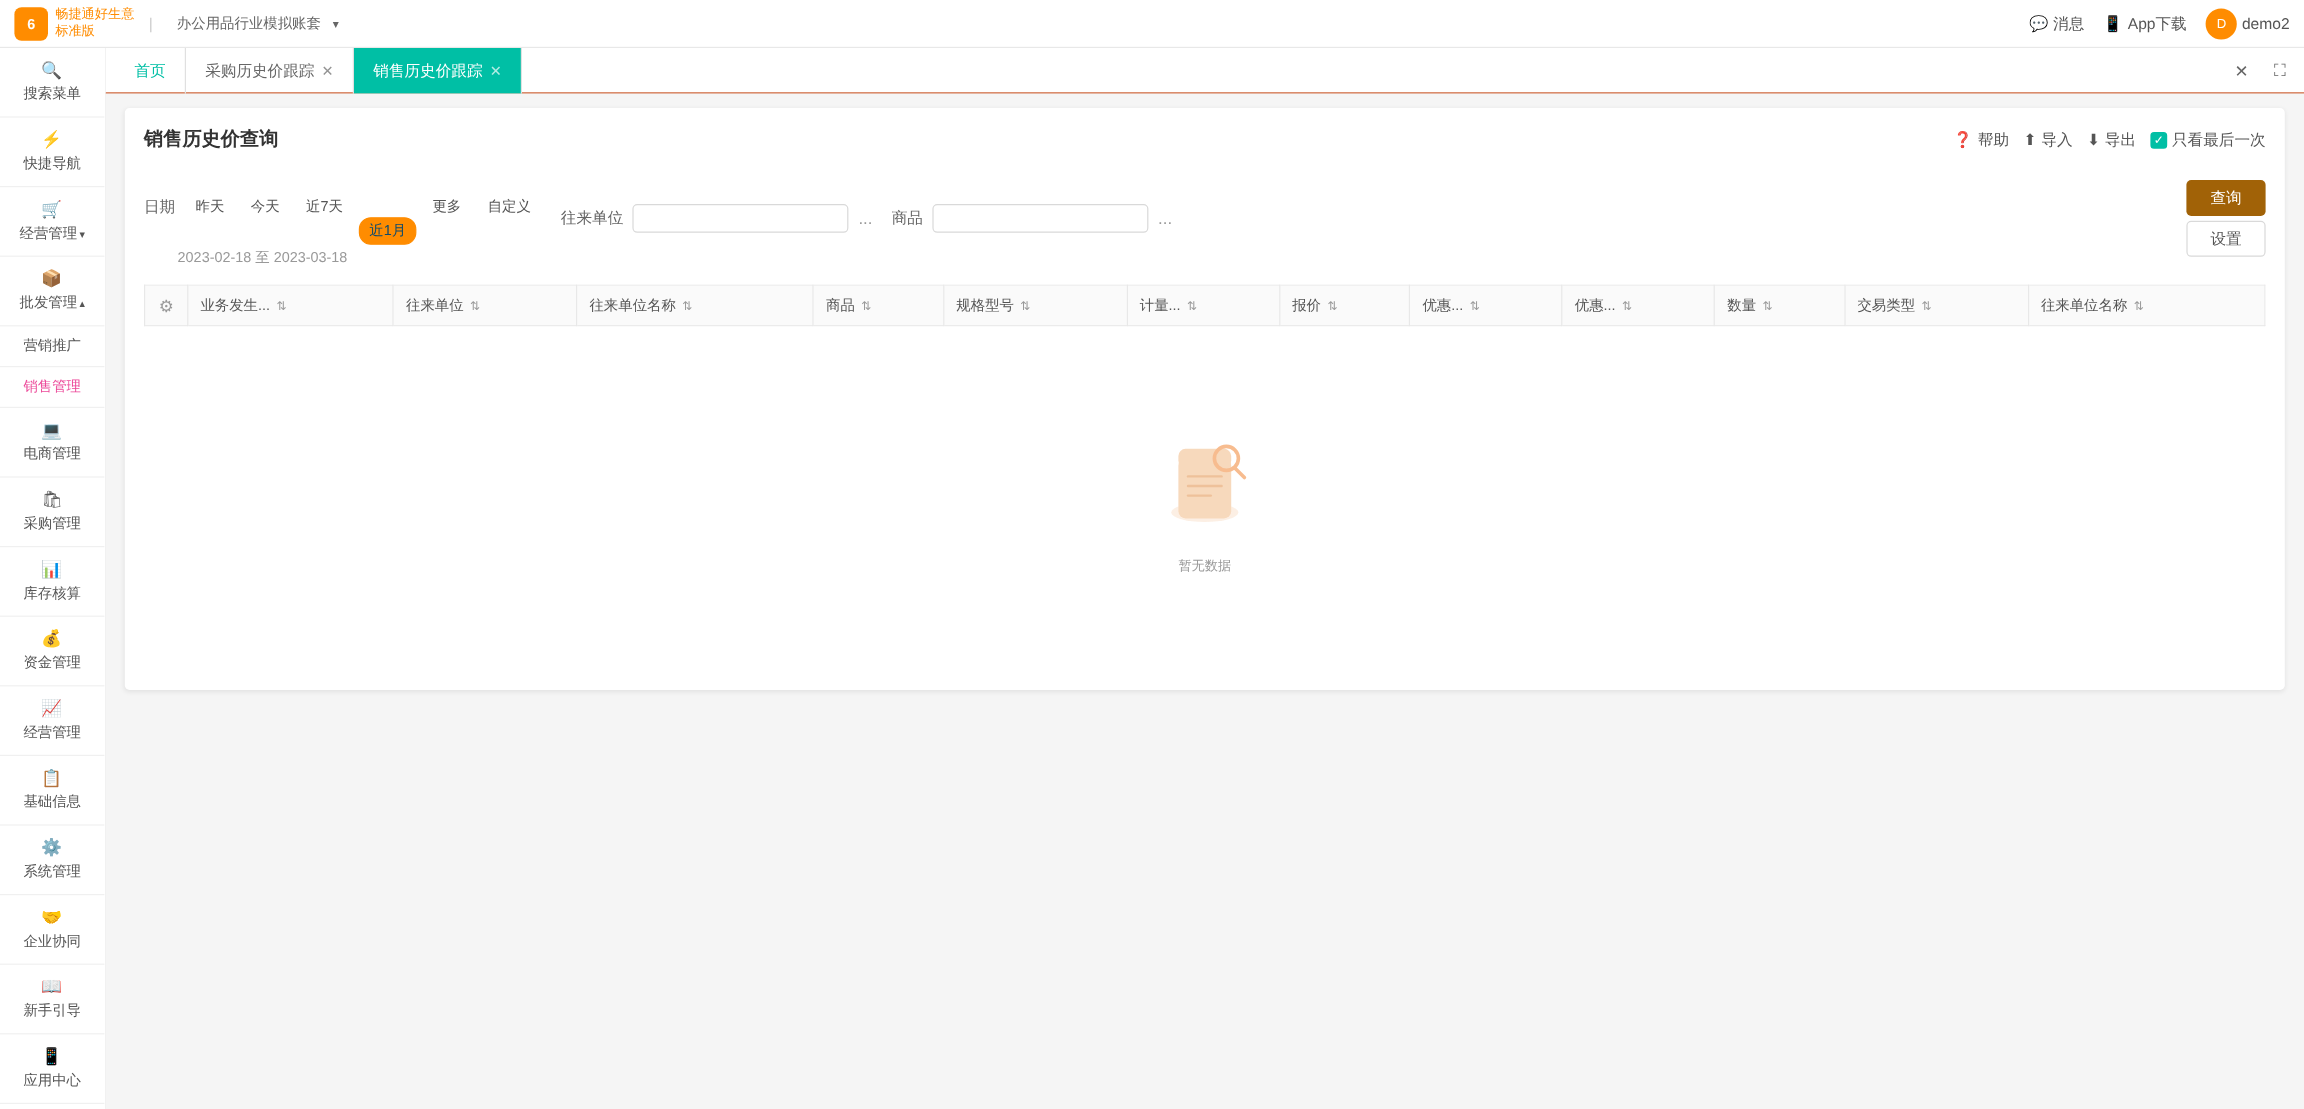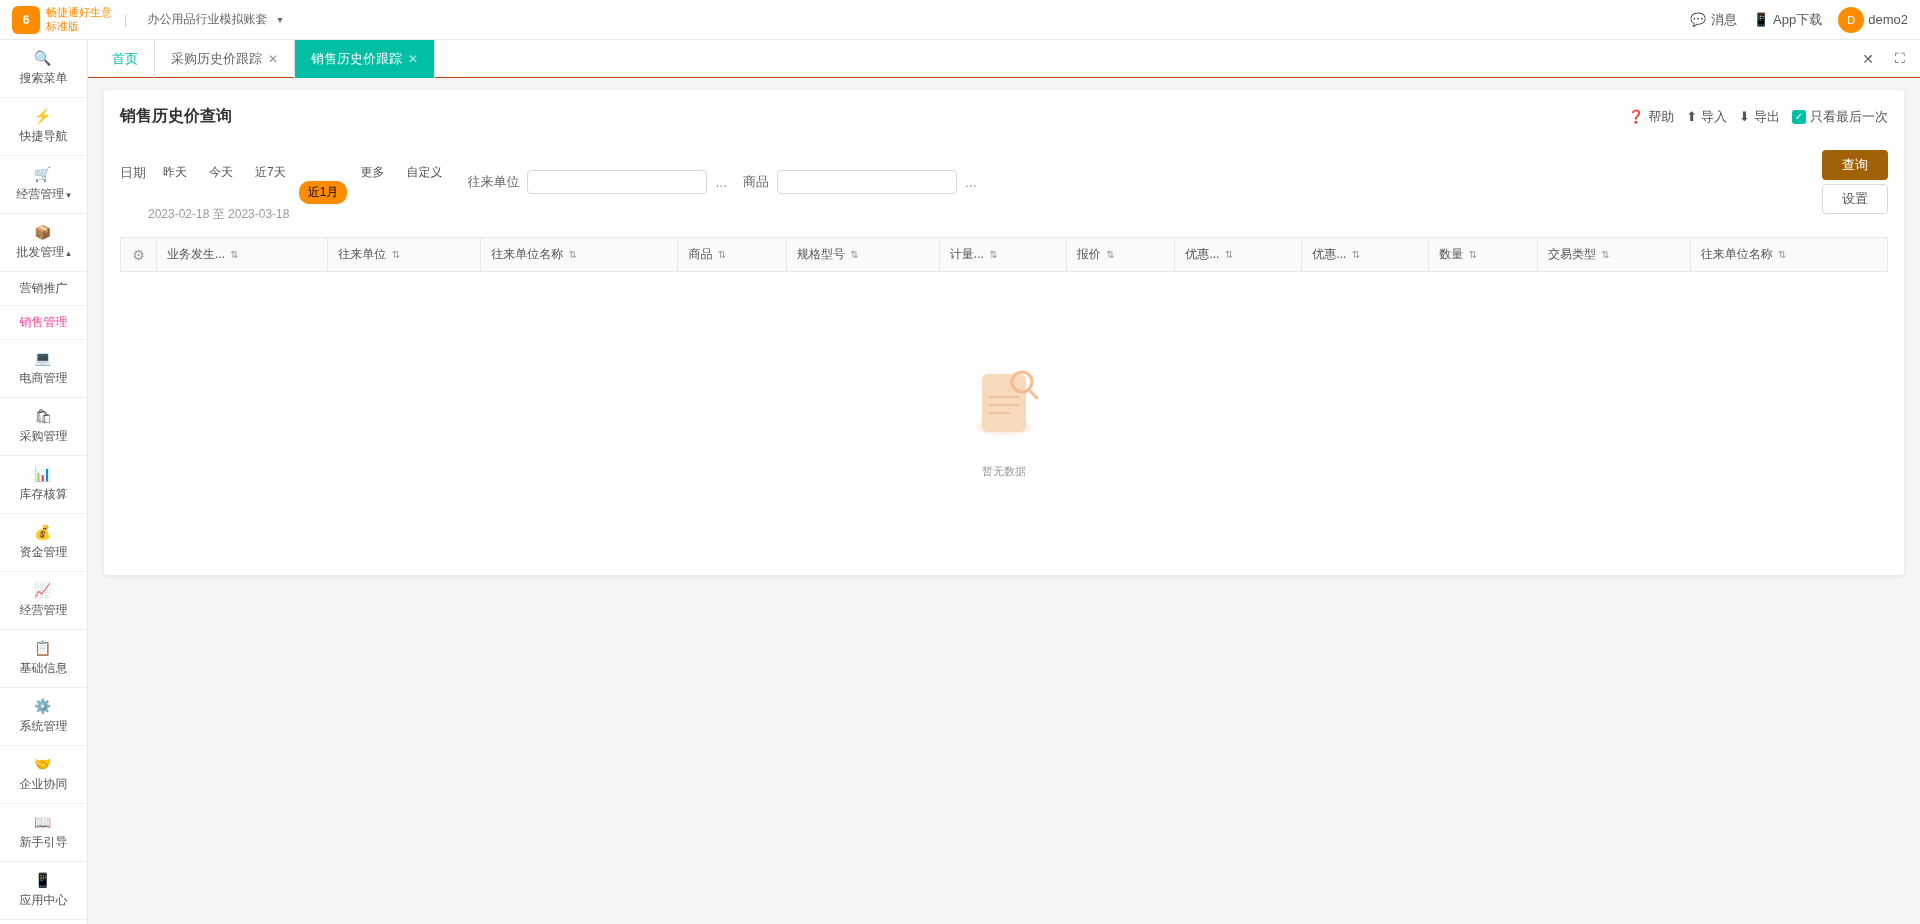--- a/index.html
+++ b/index.html
@@ -279,21 +279,21 @@
     .date-btn {
       padding: 2px 8px;
       border-radius: 4px;
       cursor: pointer;
       font-size: 12px;
       color: #555;
       border: 1px solid transparent;
     }
     .date-btn.active {
       background: #ff8c00;
-      color: #000000;
+      color: #0c4a6e;
       border-color: #ff8c00;
       border-radius: 10px;
       margin-top: 40px;
     }
     .date-range-text {
       font-size: 12px;
       color: #999;
       margin-top: 2px;
     }
     .date-filter-col {

